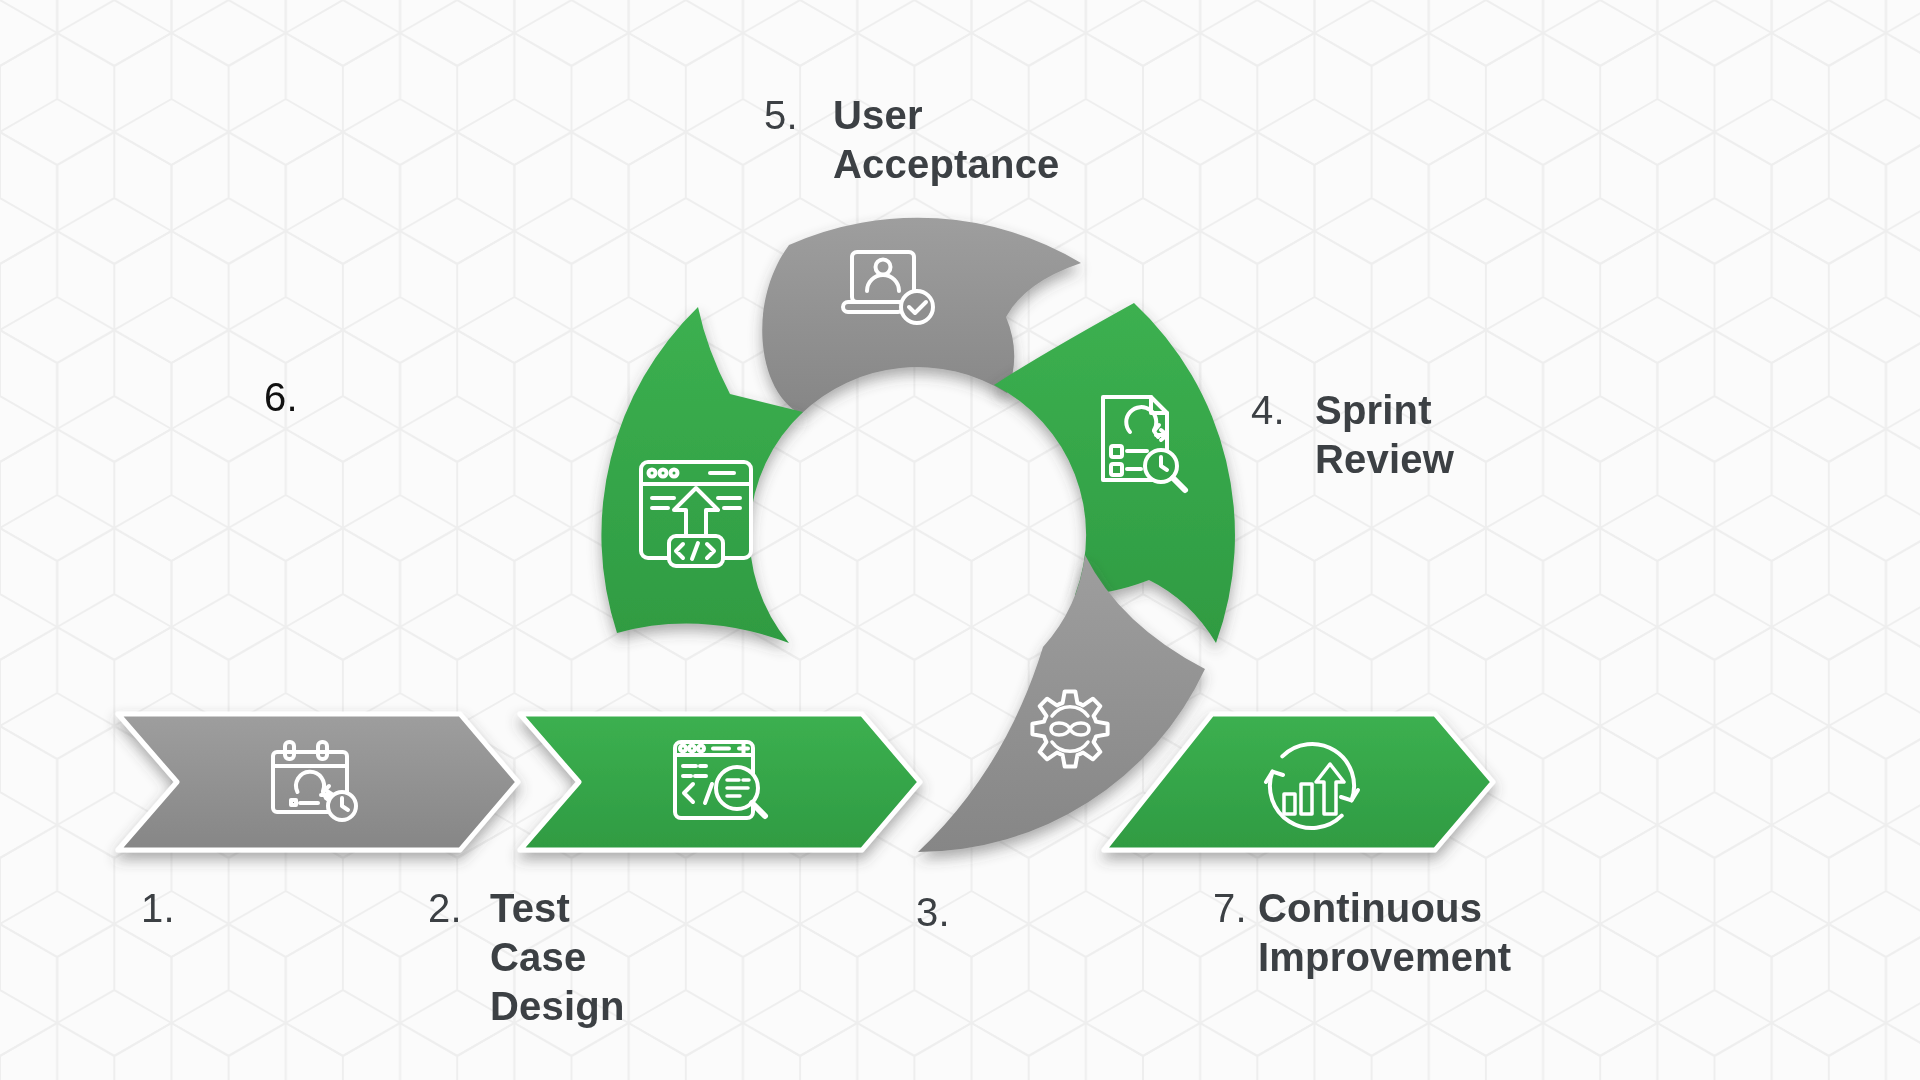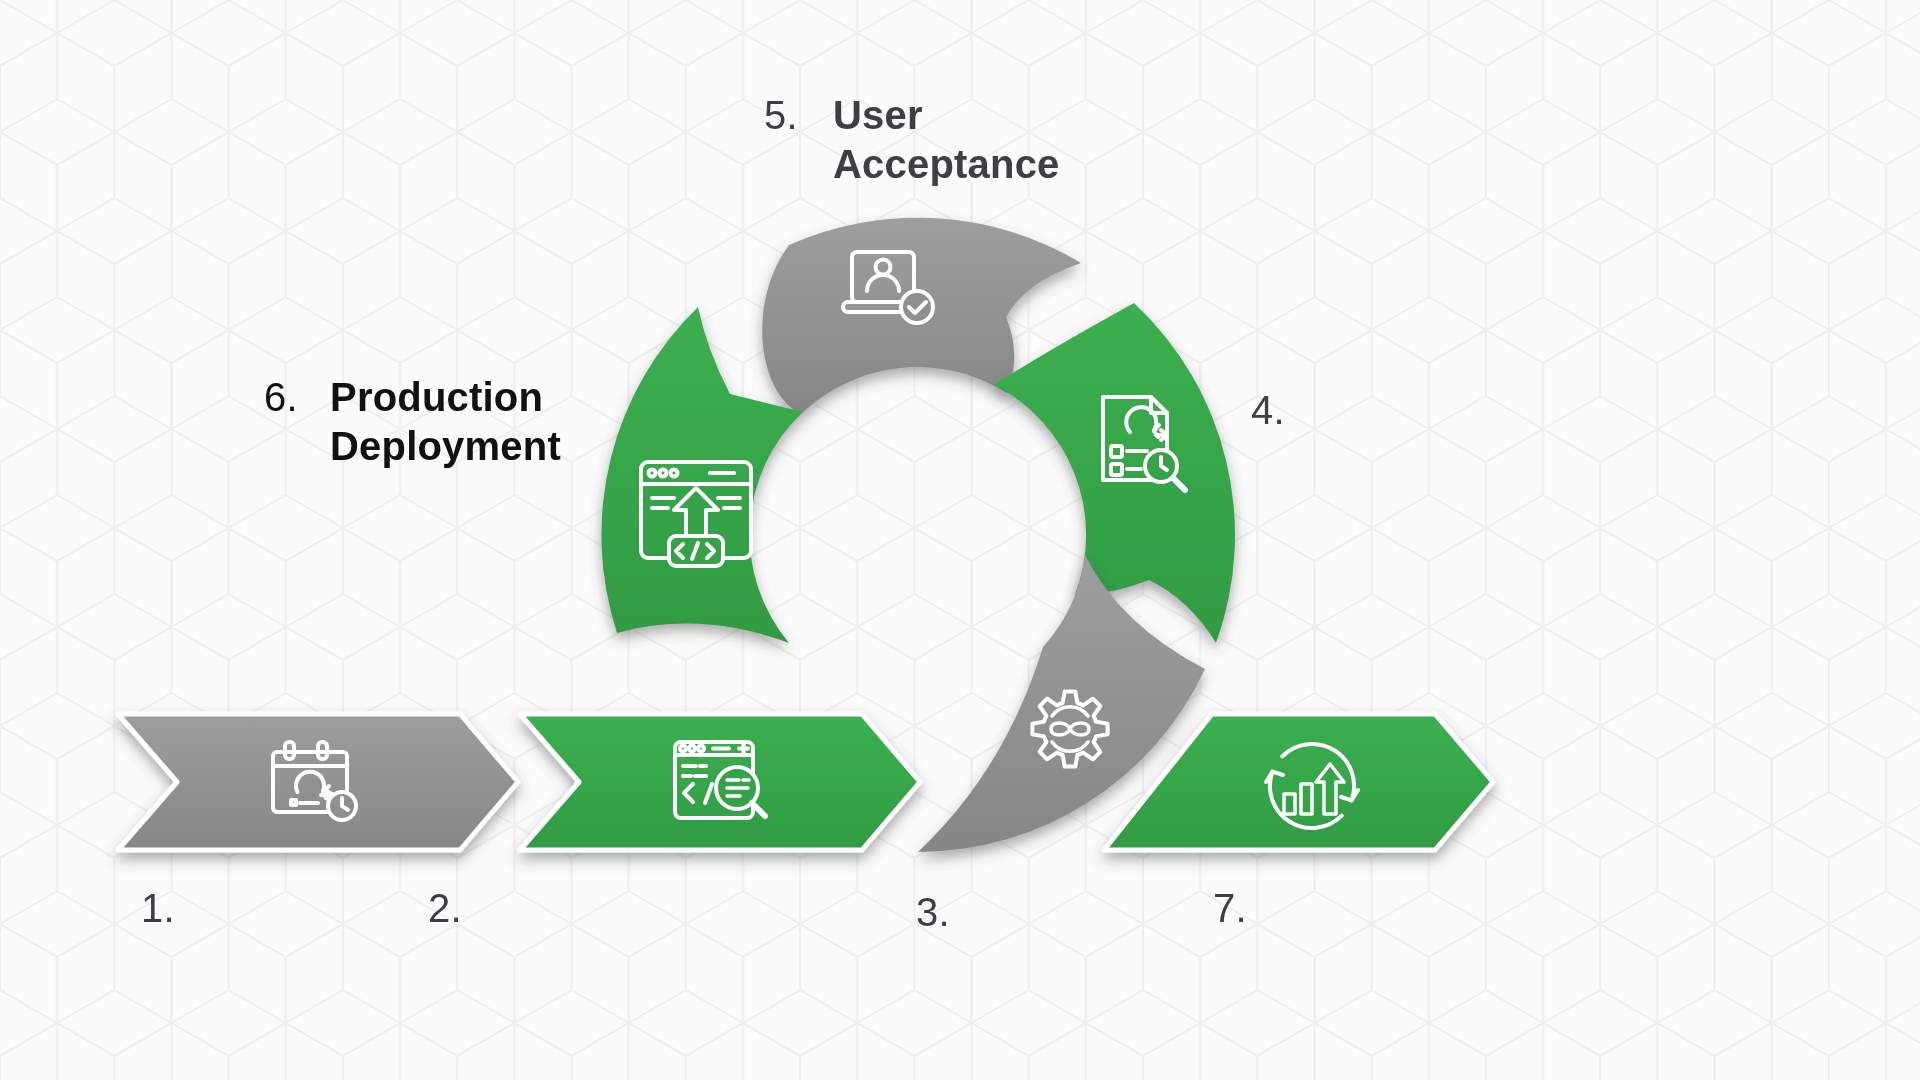--- a/index.html
+++ b/index.html
@@ -164,37 +164,39 @@
       <path d="M12,28 V-4 H4 L18,-22 L32,-4 H24 V28 Z" stroke-width="3.5"></path>
     </g>
   </svg>
 
   <div class="step-label" style="left:141px;top:884px;">
     <span class="num" style="width:59px;">1.</span>
   </div>
 
   <div class="step-label" style="left:428px;top:884px;">
     <span class="num" style="width:62px;">2.</span>
+    <span class="txt" style="width:180px;">Test Case Design</span>
   </div>
 
   <div class="step-label" style="left:916px;top:888px;">
     <span class="num" style="width:40px;">3.</span>
   </div>
 
   <div class="step-label" style="left:1251px;top:386px;">
     <span class="num" style="width:64px;">4.</span>
+    <span class="txt" style="width:160px;">Sprint Review</span>
   </div>
 
   <div class="step-label" style="left:764px;top:91px;">
     <span class="num" style="width:69px;">5.</span>
     <span class="txt" style="width:230px;">User Acceptance</span>
   </div>
 
   <div class="step-label strong" style="left:264px;top:373px;">
     <span class="num" style="width:66px;">6.</span>
-    <span class="txt" style="width:215px;">Production Deployment</span>
   </div>
 
   <div class="step-label" style="left:1213px;top:884px;">
     <span class="num" style="width:45px;">7.</span>
+    <span class="txt" style="width:210px;">Continuous Improvement</span>
   </div>
 
 </div>
 
 </body></html>

